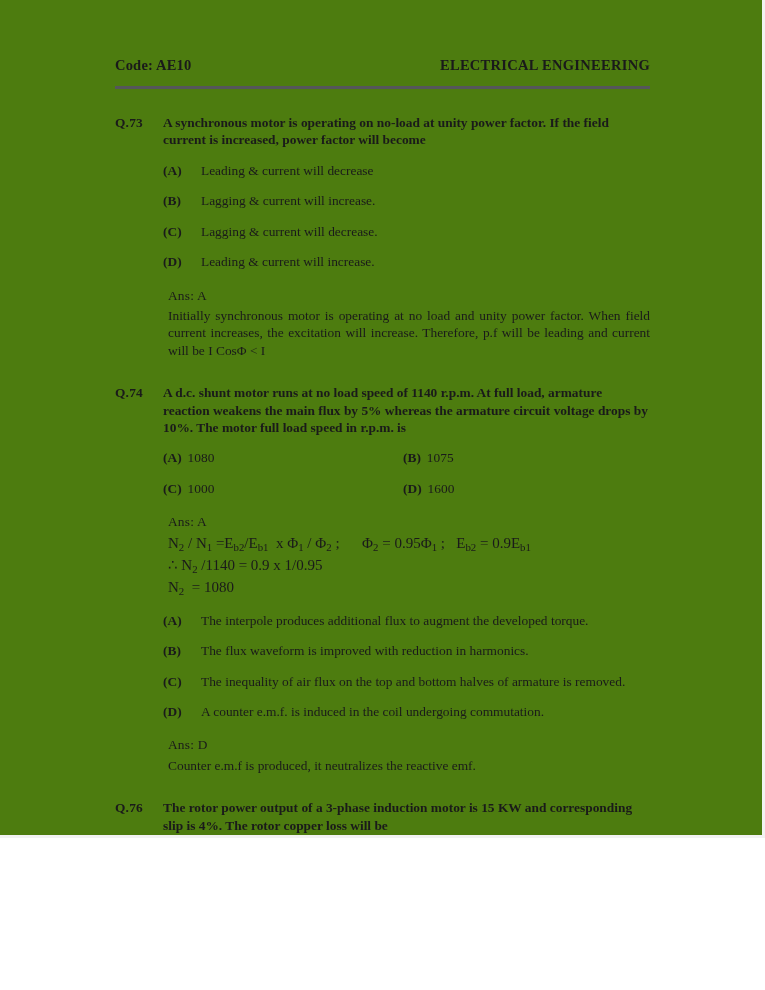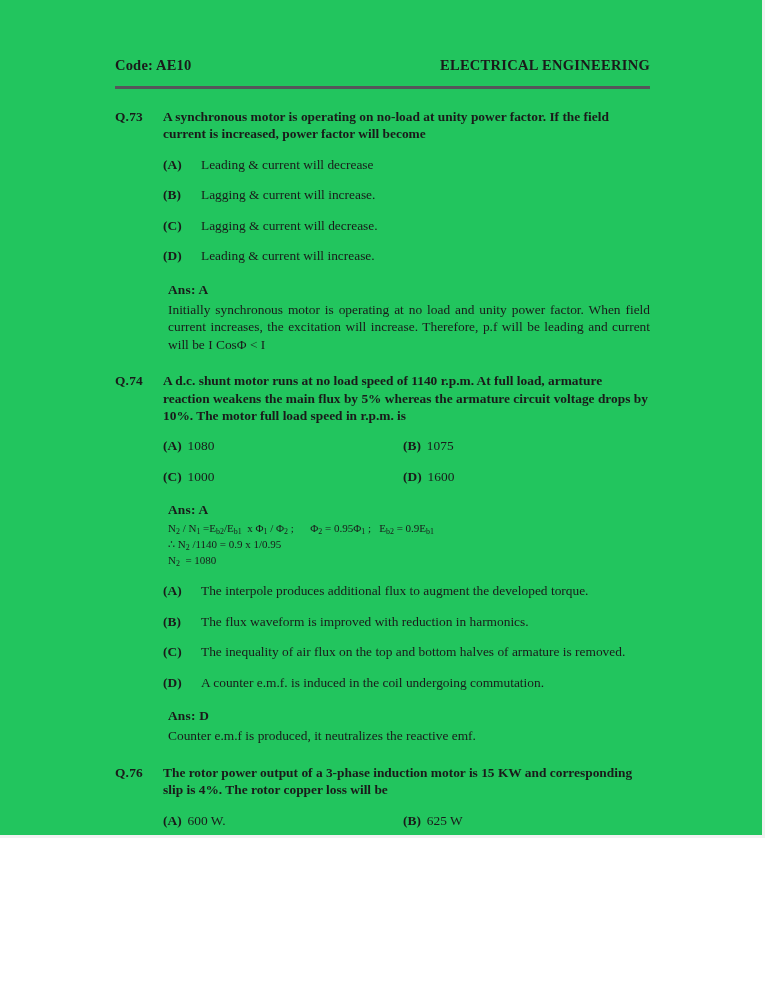--- a/index.html
+++ b/index.html
@@ -4,21 +4,21 @@
 <style>
   html, body {
     margin: 0;
     padding: 0;
     background: #ffffff;
   }
   .page {
     position: relative;
     width: 765px;
     height: 838px;
-    background: #22c55e;
+    background: #4d7c0f;
     box-sizing: border-box;
     overflow: hidden;
     font-family: "Liberation Serif", "DejaVu Serif", serif;
     color: #1a1a1a;
   }
   
   .scan-edge-right {
     position: absolute;
     top: 0; right: 0;
     width: 3px; height: 990px;
@@ -118,44 +118,44 @@
   .opt-cell .vl { white-space: nowrap; }
 
   
   .ansblock {
     margin-left: 53px;
     margin-top: 16px;
     font-size: 13.4px;
     line-height: 1.30;
   }
   .ans-label {
-    font-weight: bold;
+    font-weight: normal;
     letter-spacing: 0.2px;
   }
   .ans-body {
     margin-top: 3px;
     text-align: justify;
     text-justify: inter-word;
   }
   .ans-body.plain { text-align: left; }
 
   
   .math-lines {
     margin-top: 2px;
-    font-size: 11px;
+    font-size: 15px;
     line-height: 1.42;
     white-space: pre;
   }
   .math-lines .ml { display: block; }
   sub {
     font-size: 0.72em;
     vertical-align: -0.25em;
   }
 
-  .gap-q { margin-top: 19px; }
+  .gap-q { margin-top: 25px; }
   .gap-opts { margin-top: 3px; }
 
   
   .pagenum {
     position: absolute;
     left: 0;
     top: 886px;
     width: 765px;
     text-align: center;
     font-size: 13.4px;

